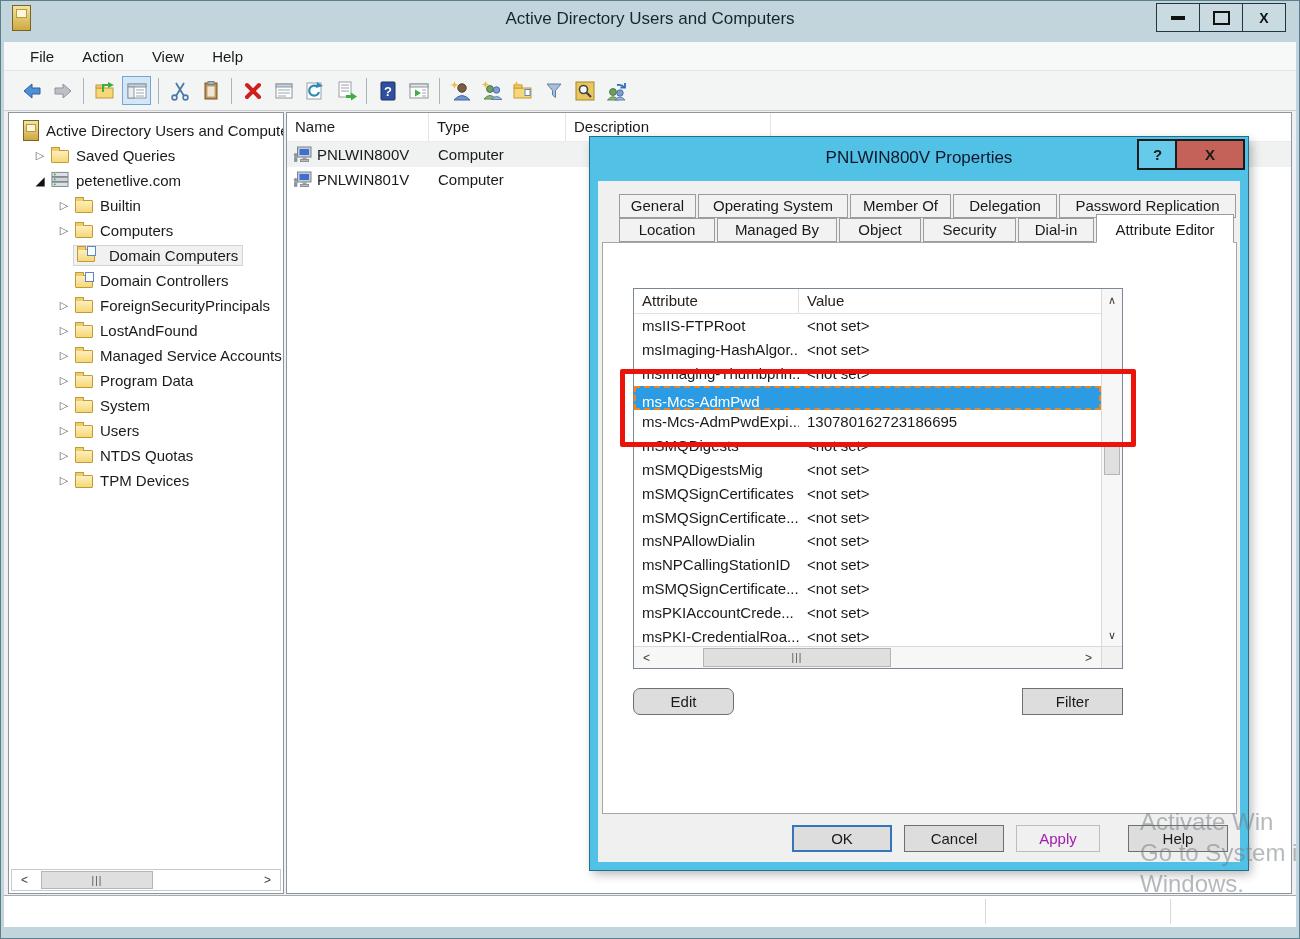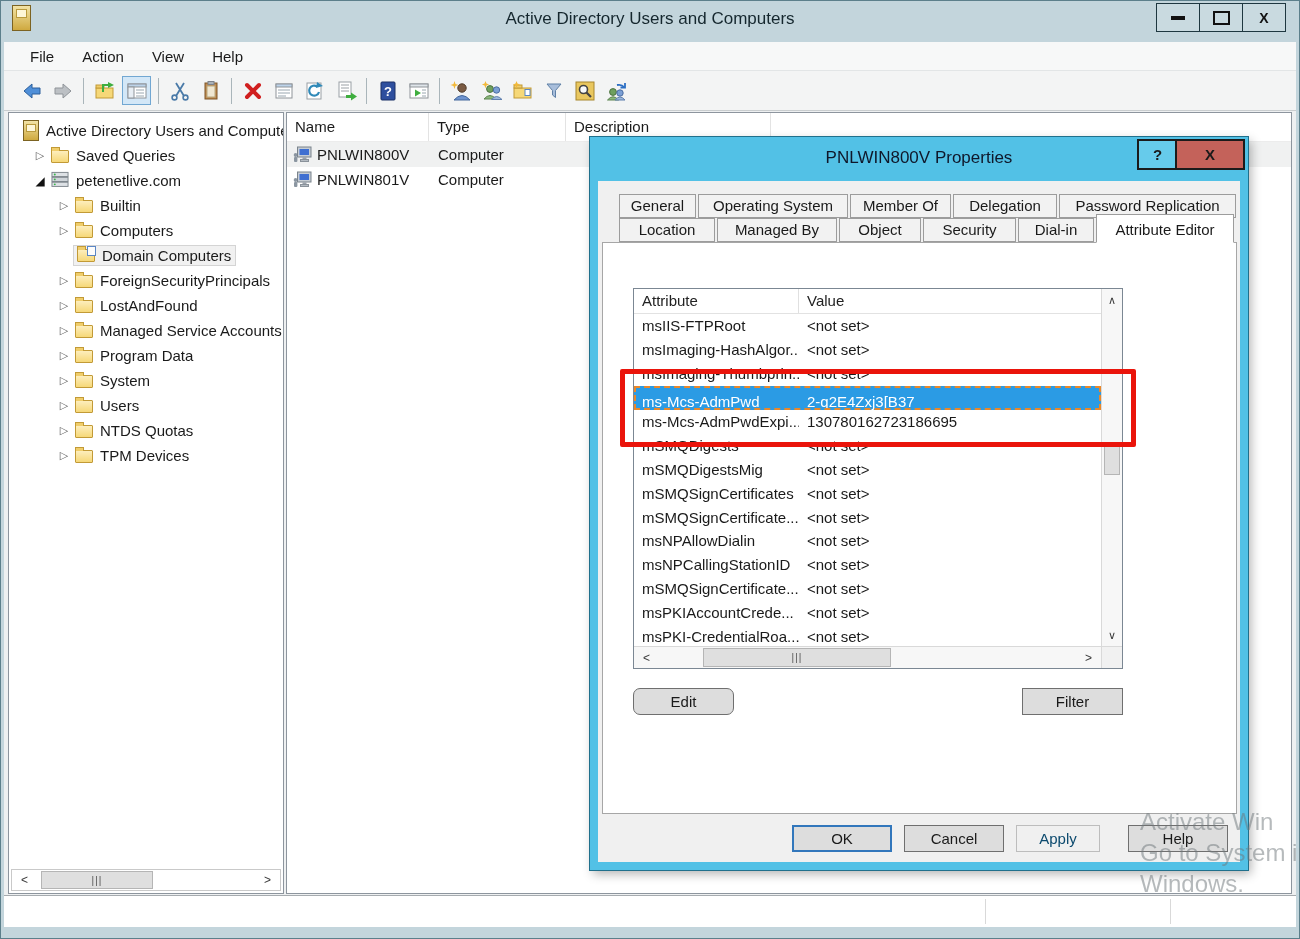--- a/index.html
+++ b/index.html
@@ -27,21 +27,21 @@
   .content-bg{position:absolute;left:4px;top:111px;width:1292px;height:784px;background:#eef0f1;}
 
   
   .tree{position:absolute;left:8px;top:112px;width:276px;height:782px;background:#fff;border:1px solid #8d959e;box-sizing:border-box;overflow:hidden;}
   .tree-items{padding-top:5px;}
   .titem{height:25px;display:flex;align-items:center;white-space:nowrap;font-size:15px;}
   .lvl0{padding-left:12px;} .lvl1{padding-left:22px;} .lvl2{padding-left:46px;}
   .exp{width:18px;font-size:11px;color:#5a5a5a;text-align:center;flex:0 0 18px;}
   .exp.expd{color:#111;font-size:12px;}
   .ticon{flex:0 0 auto;margin:0 7px 0 2px;}
-  .selwrap{display:flex;align-items:center;background:#f1f1f1;border:1px solid #d4d4d4;padding:1px 4px 1px 1px;}
+  .selwrap{display:flex;align-items:center;background:#f1f1f1;border:1px solid #d4d4d4;padding:1px 4px 1px 1px;gap:7px;}
   .selwrap .ticon{margin:0 7px 0 2px;}
 
   .folder{position:relative;width:16px;height:11px;background:linear-gradient(#fdeebd,#f6d878);border:1px solid #c29a36;border-radius:1px;margin-top:2px;}
   .folder::before{content:"";position:absolute;left:-1px;top:-4px;width:7px;height:3px;background:#f0cd6a;border:1px solid #c29a36;border-bottom:none;}
   .folder.ou::after{content:"";position:absolute;right:-2px;top:-4px;width:7px;height:8px;background:#fdfdfd;border:1px solid #5b87c5;}
   .mmc{position:relative;width:14px;height:19px;background:linear-gradient(#f2e3a6,#cfa93f);border:1px solid #7c6322;}
   .mmc::before{content:"";position:absolute;left:2px;top:3px;width:8px;height:6px;background:#fdf6d8;border:1px solid #b99a3d;}
 
   
   .hscrollbar{display:flex;background:#fff;border:1px solid #c9c9c9;}
@@ -96,21 +96,21 @@
   .vs-thumb{position:absolute;left:2px;right:2px;top:157px;height:27px;background:#dfdfdf;border:1px solid #b5b5b5;}
   .ghscroll{position:absolute;left:0;right:21px;bottom:0;height:22px;border-top:1px solid #d9d9d9;background:#f7f7f7;display:flex;box-sizing:border-box;}
   .ghscroll .sthumb{left:44px;width:186px;}
   .gcorner{position:absolute;right:0;bottom:0;width:21px;height:22px;background:#f1f1f1;border-left:1px solid #d9d9d9;border-top:1px solid #d9d9d9;box-sizing:border-box;}
 
   .btn{position:absolute;width:101px;height:27px;background:#ddd;border:1px solid #6f6f6f;display:flex;align-items:center;justify-content:center;font-size:15px;box-sizing:border-box;}
   .btn-edit{left:30px;top:445px;border-radius:7px;}
   .btn-filter{left:419px;top:445px;}
   .btn-ok{left:194px;top:644px;width:100px;border:2px solid #3277bc;}
   .btn-cancel{left:306px;top:644px;width:100px;}
-  .btn-apply{left:418px;top:644px;width:84px;background:#f0f0f0;border:1px solid #bdbdbd;color:#0c4a6e;}
+  .btn-apply{left:418px;top:644px;width:84px;background:#f0f0f0;border:1px solid #bdbdbd;color:#a21caf;}
   .btn-help{left:530px;top:644px;width:100px;}
 
   .redbox{position:absolute;left:30px;top:232px;width:506px;height:68px;border:5px solid #ea140b;border-radius:2px;z-index:40;pointer-events:none;}
 
   
   .watermark{position:absolute;left:1140px;top:806px;z-index:100;font-size:24px;color:#6f777b;opacity:.5;line-height:31px;white-space:nowrap;pointer-events:none;}
 </style>
 </head>
 <body>
 
@@ -307,20 +307,25 @@
         <span class="exp">▷</span>
         <span class="ticon folder"></span>
         <span>Computers</span>
       </div>
       <div class="titem lvl2">
         <span class="exp"></span>
         <span class="selwrap">
           <span class="ticon folder ou"></span>
           <span>Domain Computers</span>
         </span>
+      </div>
+      <div class="titem lvl2">
+        <span class="exp"></span>
+        <span class="ticon folder ou"></span>
+        <span>Domain Controllers</span>
       </div>
       <div class="titem lvl2">
         <span class="exp">▷</span>
         <span class="ticon folder"></span>
         <span>ForeignSecurityPrincipals</span>
       </div>
       <div class="titem lvl2">
         <span class="exp">▷</span>
         <span class="ticon folder"></span>
         <span>LostAndFound</span>
@@ -450,21 +455,20 @@
             <div class="grow">
                 <span class="gc1">msImaging-HashAlgor...</span>
                 <span class="gc2">&lt;not set&gt;</span>
               </div>
             <div class="grow">
                 <span class="gc1">msImaging-Thumbprin...</span>
                 <span class="gc2">&lt;not set&gt;</span>
               </div>
             <div class="grow sel">
                 <span class="gc1">ms-Mcs-AdmPwd</span>
-                <span class="gc2">2-q2E4Zxj3[B37</span>
               </div>
             <div class="grow">
                 <span class="gc1">ms-Mcs-AdmPwdExpi...</span>
                 <span class="gc2">130780162723186695</span>
               </div>
             <div class="grow">
                 <span class="gc1">mSMQDigests</span>
                 <span class="gc2">&lt;not set&gt;</span>
               </div>
             <div class="grow">

